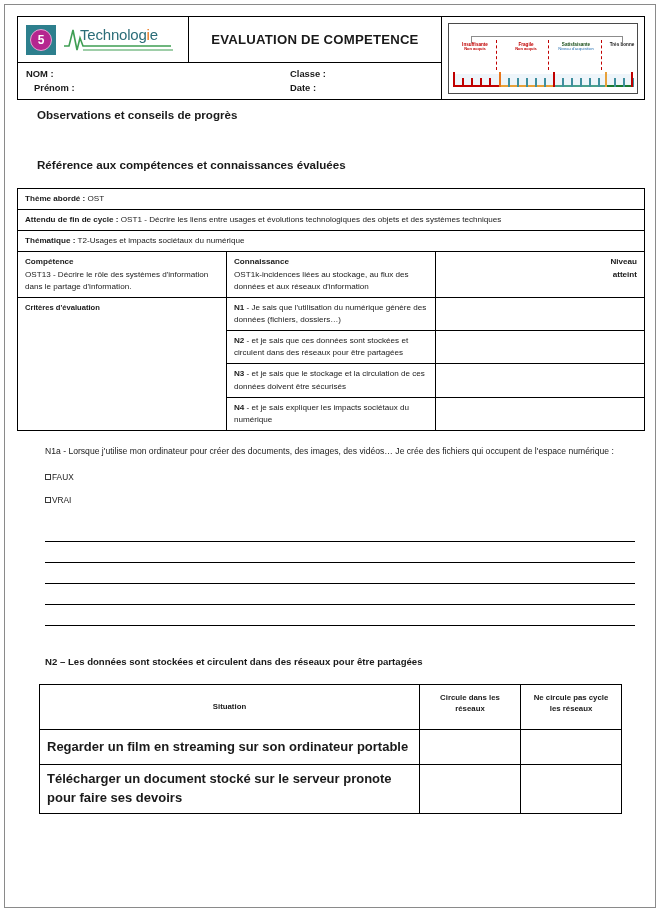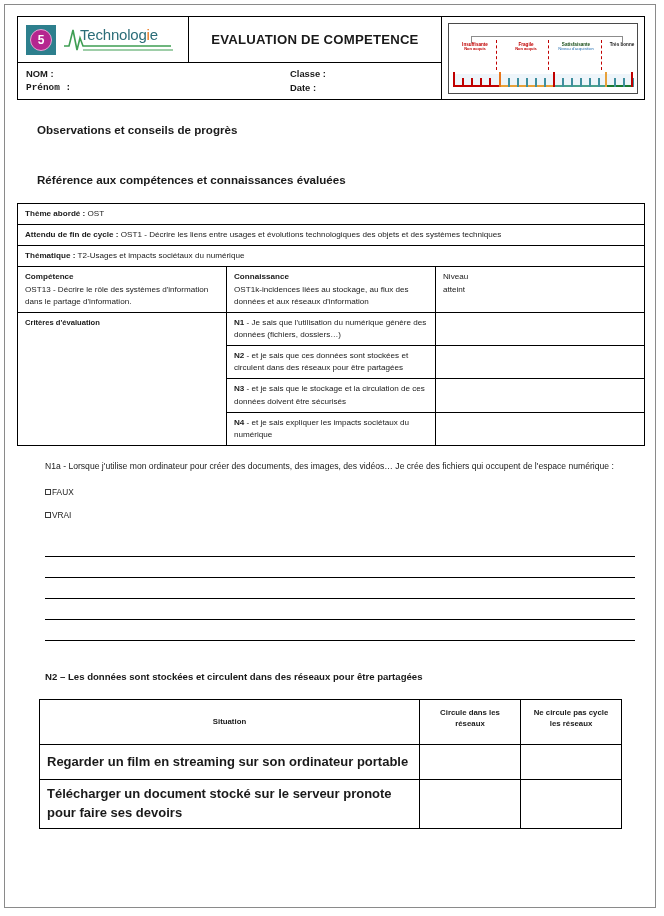--- a/index.html
+++ b/index.html
@@ -156,29 +156,29 @@
     background: #eef5fa;
   }
 
   .ident {
     position: relative;
     height: 36px;
     font-size: 9.4px;
     font-weight: bold;
   }
   .ident .k1 { position: absolute; left: 8px;  top: 5px; }
-  .ident .k2 { position: absolute; left: 8px;  top: 19px; font-family: Liberation Mono, monospace; }
+  .ident .k2 { position: absolute; left: 16px;  top: 19px; }
   .ident .k3 { position: absolute; left: 272px; top: 5px; }
   .ident .k4 { position: absolute; left: 272px; top: 19px; }
 
   
   h2.sec {
     font-size: 11.6px;
     font-weight: bold;
-    margin: 23px 0 0 20px;
+    margin: 8px 0 0 20px;
     font-weight: 600;
   }
   h2.sec.second { margin-top: 37px; }
 
   
   table.ref {
     width: 100%;
     border-collapse: collapse;
     table-layout: fixed;
     margin-top: 17px;
@@ -190,21 +190,21 @@
     vertical-align: top;
     line-height: 1.5;
   }
   td.meta { border-bottom: none; border-top: none; }
   td.meta-top { border-bottom: none; }
   td.meta-bot { border-top: none; }
   .b { font-weight: bold; }
   .cc-head { font-weight: bold; }
   td.comp { width: 305px; margin-left: 30px; }
   td.conn { }
-  td.niv { width: 52px; font-weight: normal; text-align: left; padding-top: 6px; }
+  td.niv { width: 52px; font-weight: bold; text-align: right; padding-top: 6px; }
   td.crit { width: 120px; font-weight: bold; font-size: 7.6px; padding-top: 8px; }
   td.ncrit { padding: 6px 7px; }
   td.ncell { width: 52px; }
   .nlabel { font-weight: bold; }
 
   
   .qblock { margin: 0 0 0 28px; width: 590px; }
   .q-h {
     font-size: 9.6px;
     font-weight: bold;

